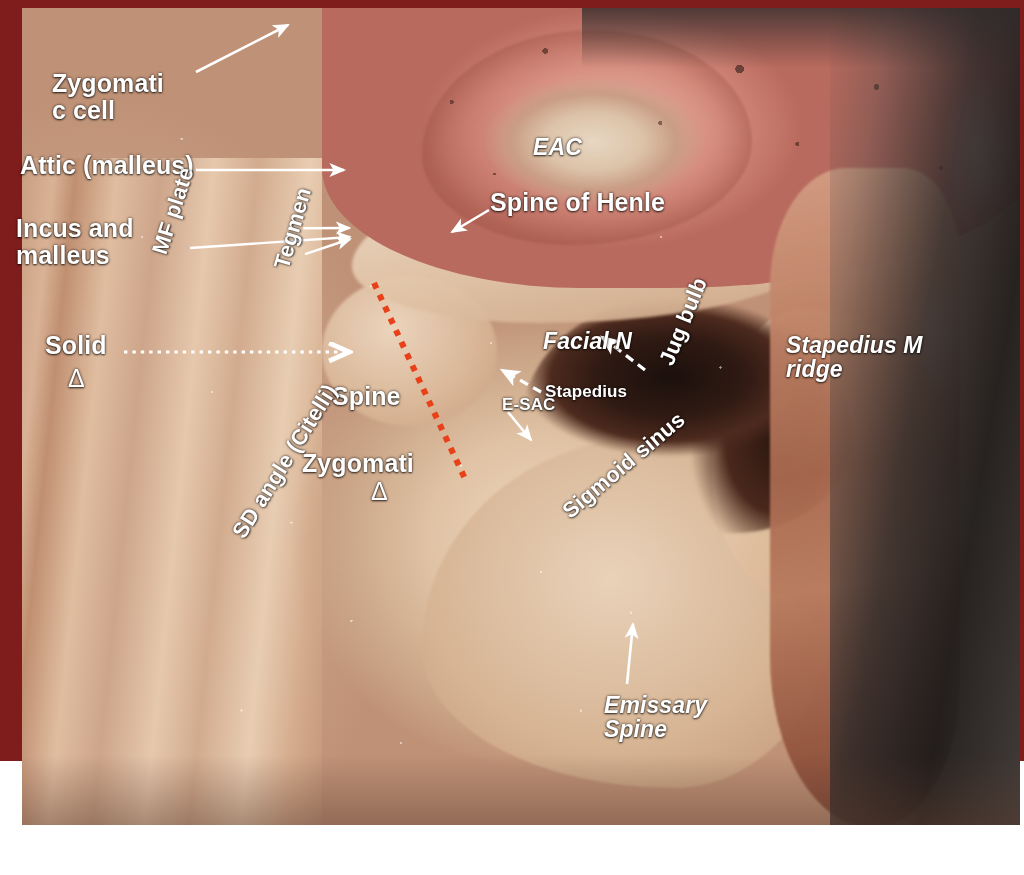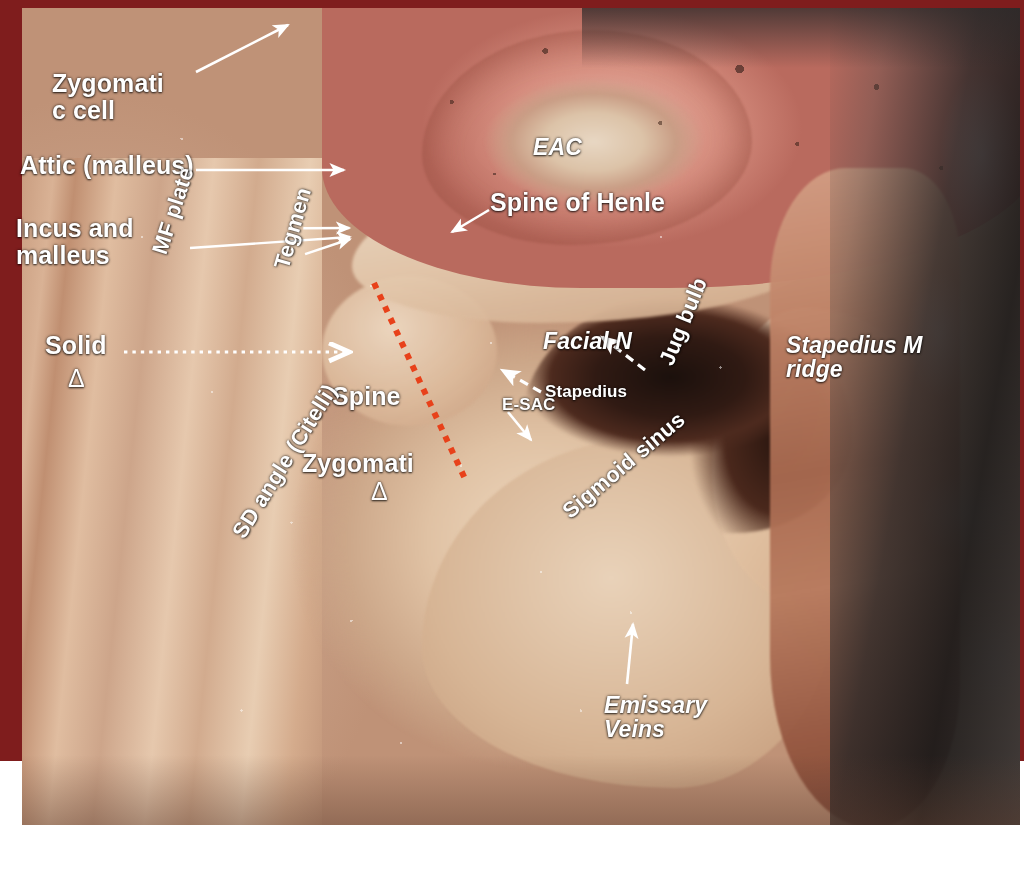--- a/index.html
+++ b/index.html
@@ -263,16 +263,16 @@
         <div class="lbl md" style="left: 655px; top: 360px; transform-origin: left top; transform: rotate(-68deg); white-space: nowrap;">Jug bulb</div>
         <div class="lbl md" style="left: 558px; top: 505px; transform-origin: left top; transform: rotate(-40deg); white-space: nowrap;">Sigmoid sinus</div>
         <div class="lbl xl" style="left: 786px; top: 333px;">Stapedius M
 ridge</div>
         <div class="lbl lg" style="left: 332px; top: 383px;">Spine</div>
         <div class="lbl lg" style="left: 302px; top: 450px;">Zygomati</div>
         <div class="lbl lg tri" style="left: 371px; top: 478px;">Δ</div>
         <div class="lbl md" style="left: 228px; top: 530px; transform-origin: left top; transform: rotate(-58deg); white-space: nowrap;">SD angle
 (Citelli)</div>
         <div class="lbl xl" style="left: 604px; top: 693px;">Emissary
-Veins</div>
+Spine</div>
       </div>
   </div>
 </div>
 
 </body></html>

